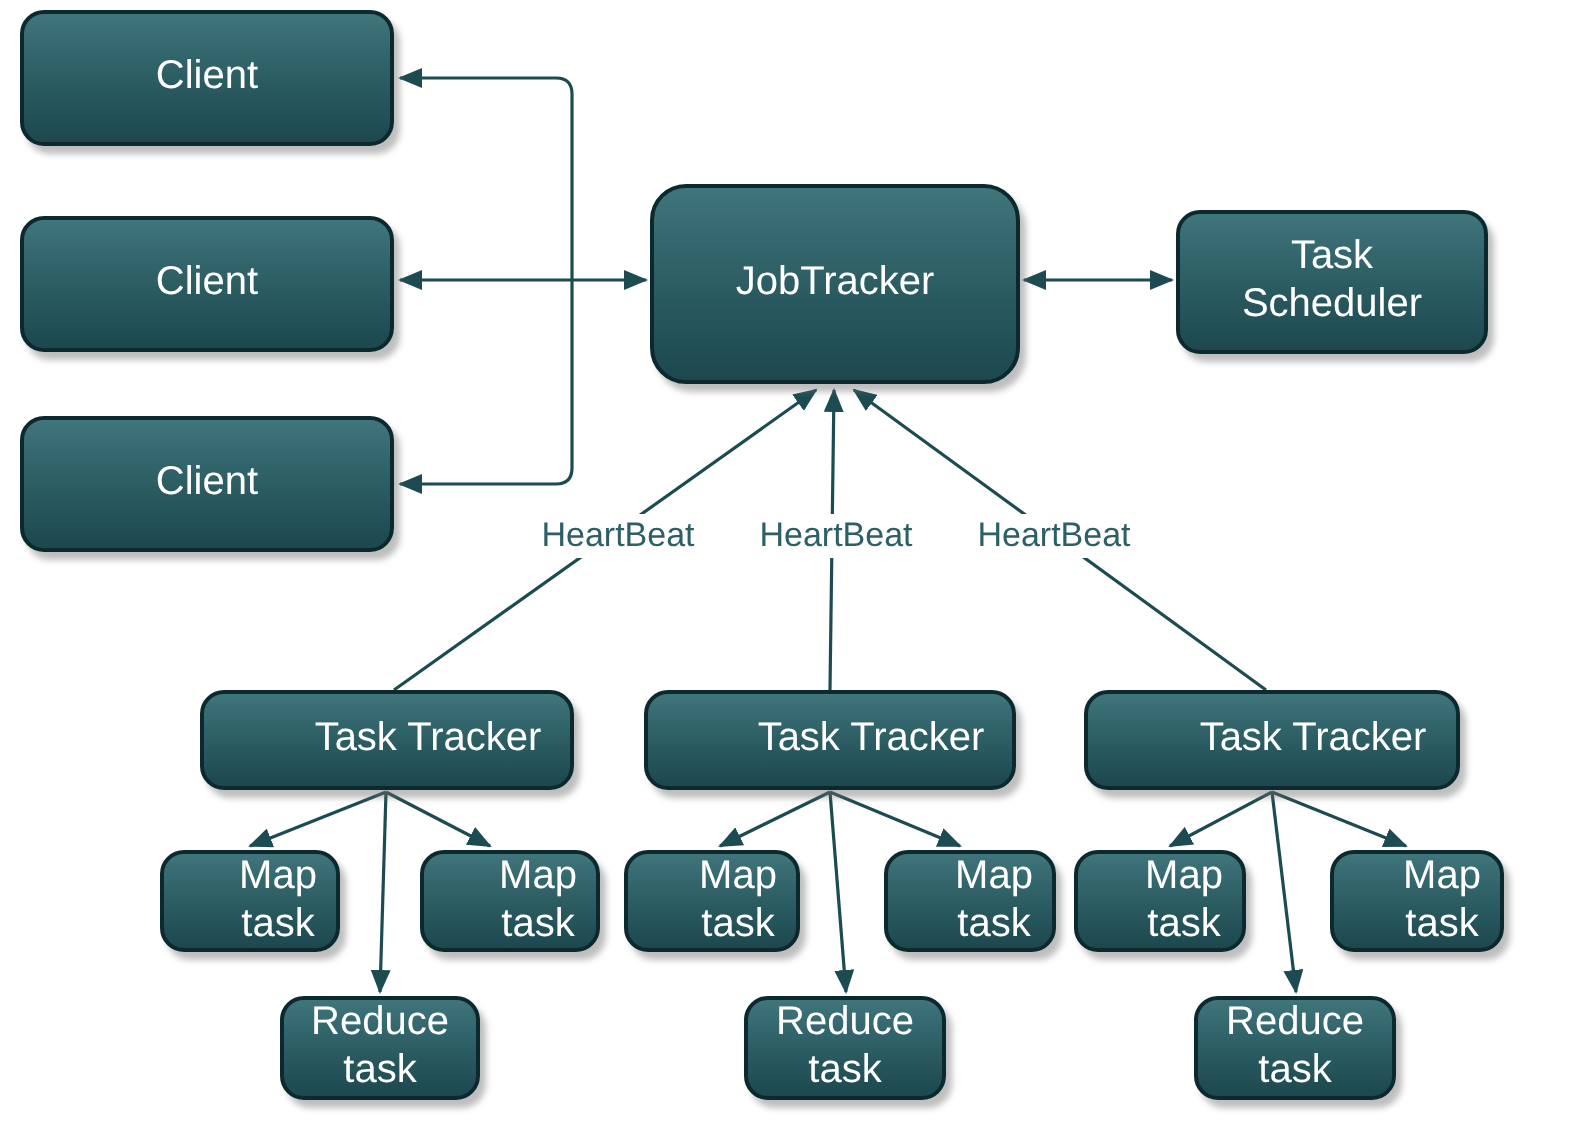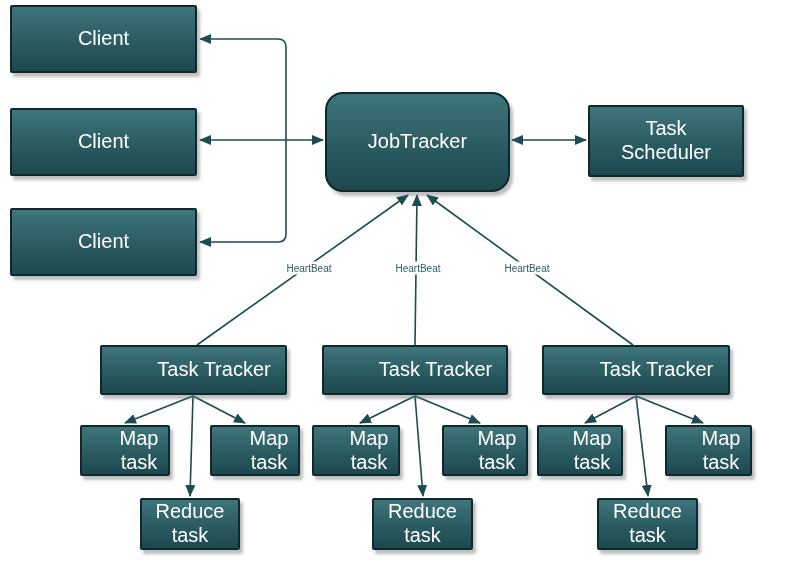--- a/index.html
+++ b/index.html
@@ -34,21 +34,21 @@
     fill:var(--connector);
     stroke:none;
   }
   .node{
     position:absolute;
     box-sizing:border-box;
     display:flex;align-items:center;justify-content:center;
     text-align:center;
     background:linear-gradient(to bottom, var(--node-fill-top) 0%, #2a5b61 55%, var(--node-fill-bottom) 100%);
     border:2px solid var(--node-border);
-    border-radius:2px;
+    border-radius:12px;
     color:var(--node-text);
     font-size:20px;
     line-height:1.18;
     box-shadow:3px 4px 3px rgba(110,110,110,0.45);
   }
   .node span{display:inline-block;}
   .rounded{border-radius:18px;}
   .client{left:10px;width:187px;height:68px;}
   .client-1{top:5px;}
   .client-2{top:108px;}
@@ -71,21 +71,21 @@
   .reduce-task{top:498px;height:52px;}
   .reduce-task span{max-width:78px;}
   .reduce-1{left:140px;width:100px;}
   .reduce-2{left:372px;width:101px;}
   .reduce-3{left:597px;width:101px;}
   .hb-label{
     position:absolute;
     transform:translate(-50%,-50%);
     background:var(--background);
     color:var(--heartbeat-text);
-    font-size:10px;
+    font-size:17px;
     padding:1px 3px;
     white-space:nowrap;
   }
   .hb-1{left:309px;top:268px;}
   .hb-2{left:418px;top:268px;}
   .hb-3{left:527px;top:268px;}
 </style>
 </head>
 <body>
 

